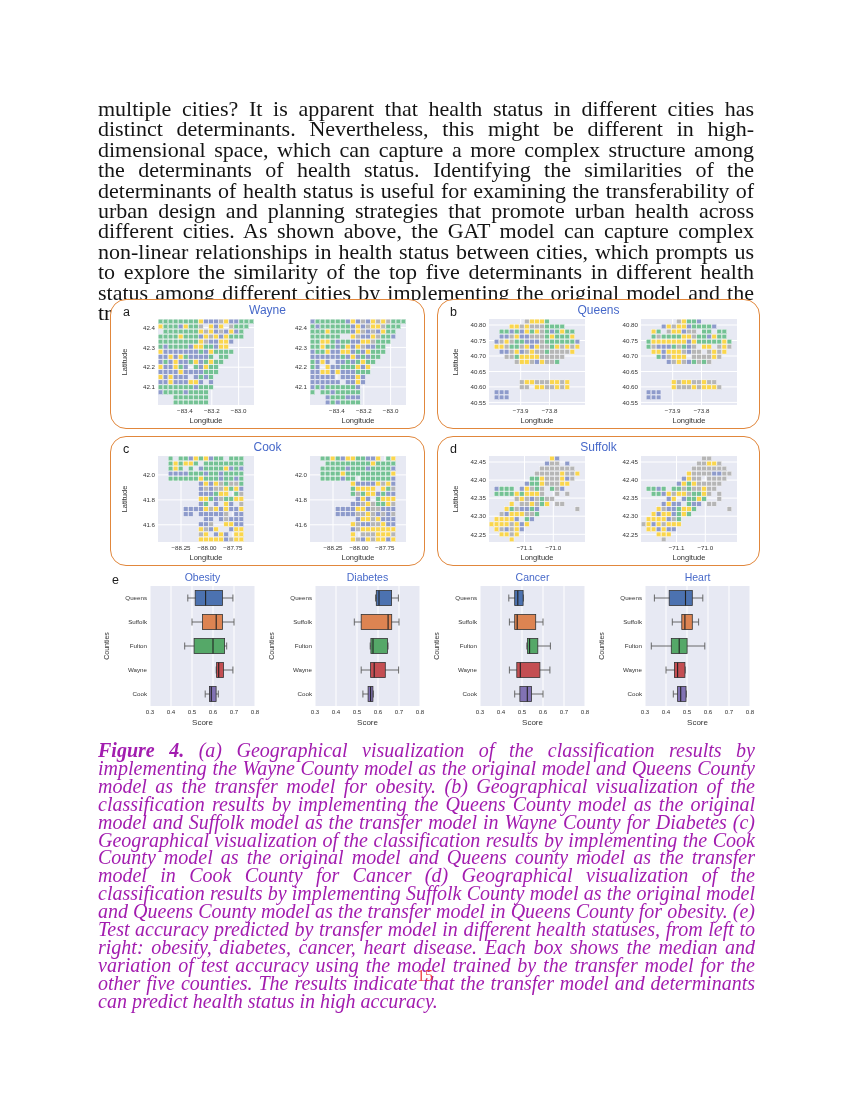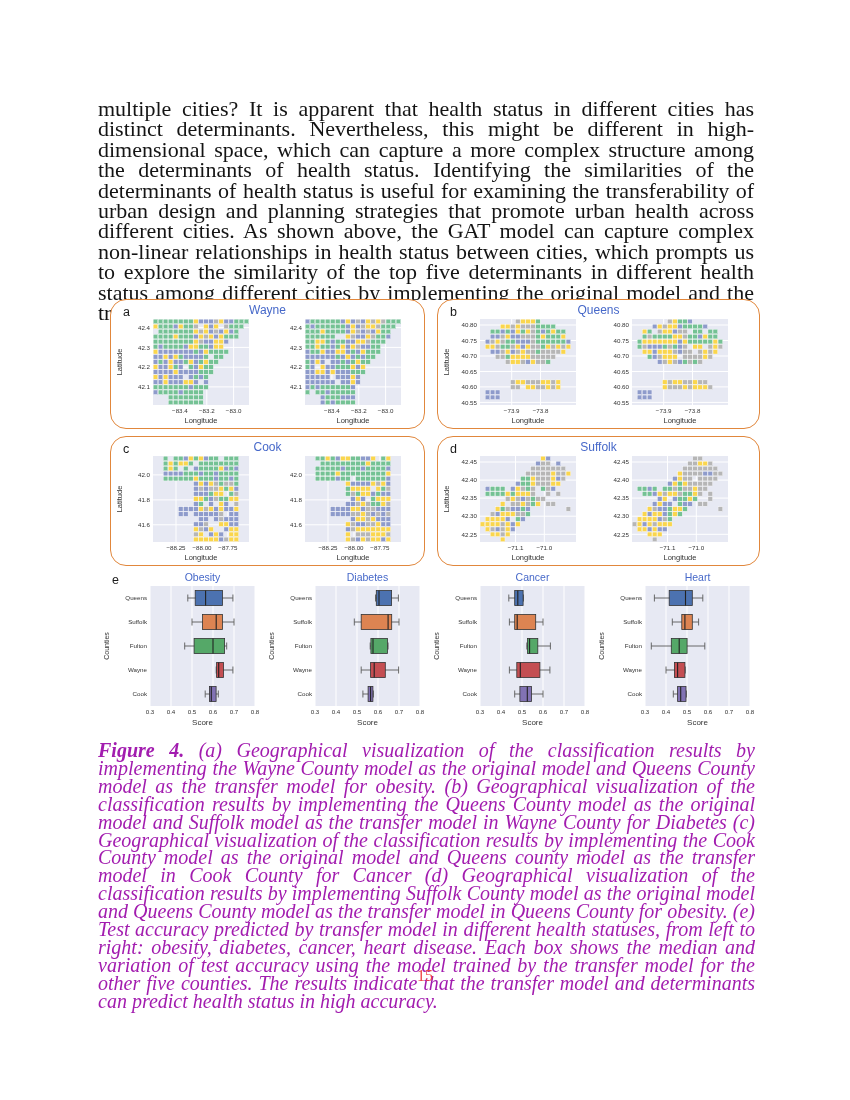--- a/index.html
+++ b/index.html
@@ -4,21 +4,21 @@
 <style>
   *{margin:0;padding:0;box-sizing:border-box}
   html,body{background:#ffffff}
   body{width:850px;height:1100px;font-family:"Liberation Serif",serif}
   .page{position:relative;width:850px;height:1100px;background:#ffffff;overflow:hidden}
   .body-text{position:absolute;left:98px;top:99px;width:656px;font-size:22px;line-height:20.4px;text-align:justify;color:#141414}
   .map-grid{position:absolute;left:110px;top:299px;display:grid;grid-template-columns:315px 323px;column-gap:12px;row-gap:7px}
   .panel{position:relative;height:130px;background:#fff;border:1.7px solid #E1873C;border-radius:16px}
   .panel-letter{position:absolute;top:5px;left:12px;font-family:"Liberation Sans","DejaVu Sans",sans-serif;font-size:12.5px;font-weight:500;color:#1a1a1a}
   .panel-title{position:absolute;top:3px;left:0;right:0;text-align:center;font-family:"Liberation Sans","DejaVu Sans",sans-serif;font-size:12px;color:#4668C9}
-  .maps-row{display:flex;margin-top:15px}
+  .maps-row{display:flex;justify-content:center;margin-top:15px}
   .box-section{position:absolute;left:98px;top:571px;width:664px}
   .e-letter{position:absolute;left:14px;top:2px;font-family:"Liberation Sans","DejaVu Sans",sans-serif;font-size:12.5px;font-weight:500;color:#1a1a1a;z-index:2}
   .box-row{display:flex;gap:5px;padding-left:2px}
   .caption{position:absolute;left:98px;top:742px;width:657px;font-size:20px;line-height:17.9px;text-align:justify;font-style:italic;color:#a21caf}
   .cap-label{font-weight:bold}
   .page-number{position:absolute;left:0;top:967px;width:100%;text-align:center;font-size:16px;color:#ef4444}
   svg{display:block}
   svg text{font-family:"Liberation Sans","DejaVu Sans",sans-serif}
 </style>
 </head>

